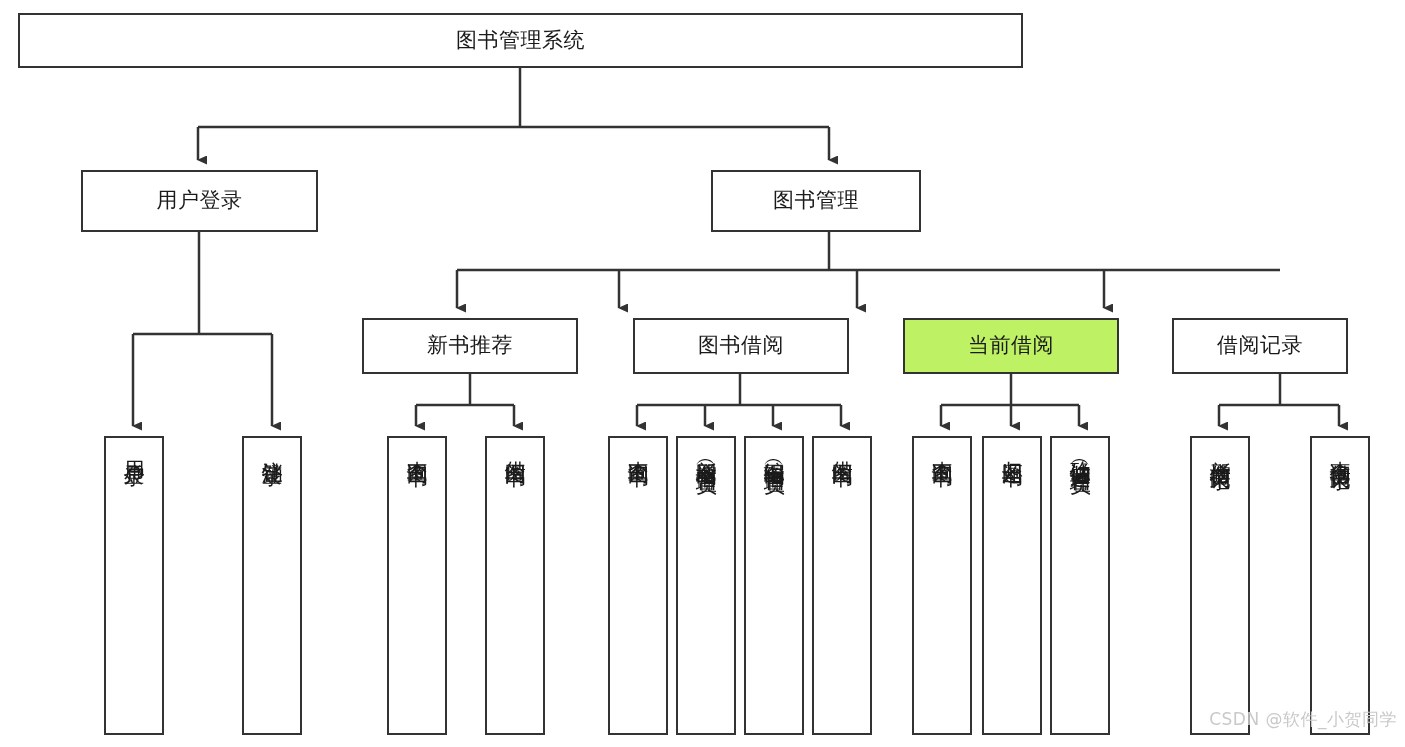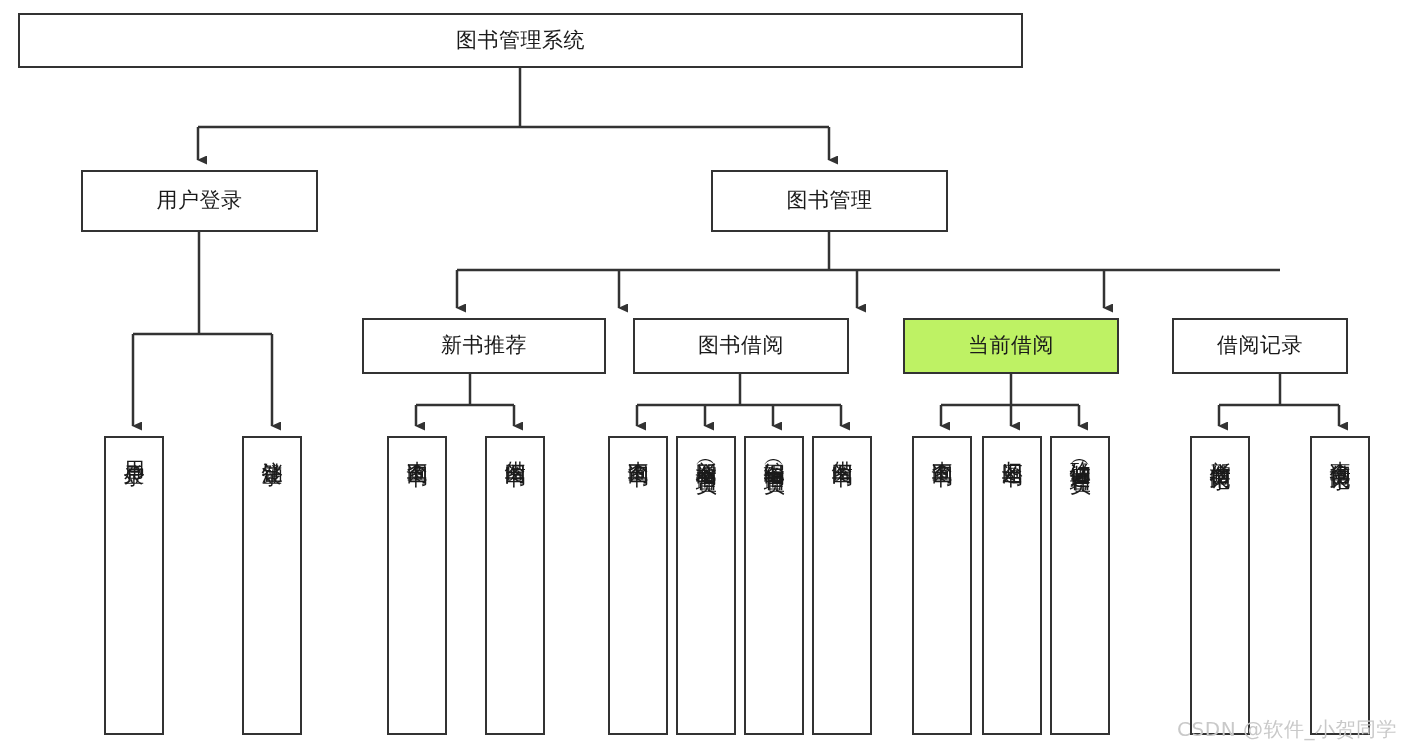--- a/index.html
+++ b/index.html
@@ -55,22 +55,22 @@
     letter-spacing: 2px;
     white-space: nowrap;
     margin: 0 auto;
   }
   .node-label {
     display: block;
   }
   #watermark {
     position: absolute;
     right: 8px;
-    bottom: 4px;
-    font-size: 20px;
+    bottom: 16px;
+    font-size: 17px;
     color: #c9c9c9;
     letter-spacing: 0.5px;
     white-space: nowrap;
     user-select: none;
   }
 </style>
 </head>
 <body>
 
 <div id="diagram-root" style="background: rgb(255, 255, 255);">
@@ -137,25 +137,25 @@
     </g>
   </svg>
 
   <div class="node horizontal" style="left: 18px; top: 13px; width: 1005px; height: 55px; border-color: rgb(51, 51, 51); background: rgb(255, 255, 255); color: rgb(26, 26, 26);">
     <span class="node-label">图书管理系统</span>
   </div>
 
   <div class="node horizontal" style="left: 81px; top: 170px; width: 237px; height: 62px; border-color: rgb(51, 51, 51); background: rgb(255, 255, 255); color: rgb(26, 26, 26);">
     <span class="node-label">用户登录</span>
   </div>
-  <div class="node horizontal" style="left: 711px; top: 170px; width: 237px; height: 62px; border-color: rgb(51, 51, 51); background: rgb(255, 255, 255); color: rgb(26, 26, 26);">
+  <div class="node horizontal" style="left: 711px; top: 170px; width: 210px; height: 62px; border-color: rgb(51, 51, 51); background: rgb(255, 255, 255); color: rgb(26, 26, 26);">
     <span class="node-label">图书管理</span>
   </div>
 
-  <div class="node horizontal" style="left: 362px; top: 318px; width: 244px; height: 56px; border-color: rgb(51, 51, 51); background: rgb(255, 255, 255); color: rgb(26, 26, 26);">
+  <div class="node horizontal" style="left: 362px; top: 318px; width: 216px; height: 56px; border-color: rgb(51, 51, 51); background: rgb(255, 255, 255); color: rgb(26, 26, 26);">
     <span class="node-label">新书推荐</span>
   </div>
   <div class="node horizontal" style="left: 633px; top: 318px; width: 216px; height: 56px; border-color: rgb(51, 51, 51); background: rgb(255, 255, 255); color: rgb(26, 26, 26);">
     <span class="node-label">图书借阅</span>
   </div>
   <div class="node horizontal" style="left: 903px; top: 318px; width: 216px; height: 56px; border-color: rgb(51, 51, 51); background: #bef264; color: rgb(26, 26, 26);">
     <span class="node-label">当前借阅</span>
   </div>
   <div class="node horizontal" style="left: 1172px; top: 318px; width: 176px; height: 56px; border-color: rgb(51, 51, 51); background: rgb(255, 255, 255); color: rgb(26, 26, 26);">
     <span class="node-label">借阅记录</span>

